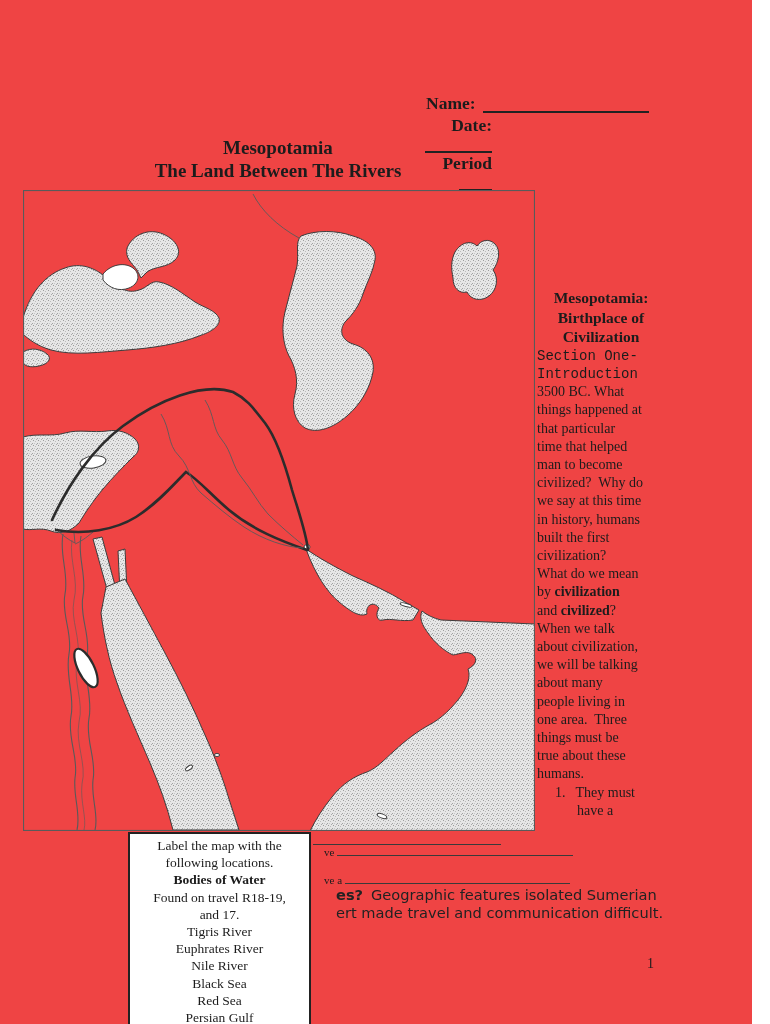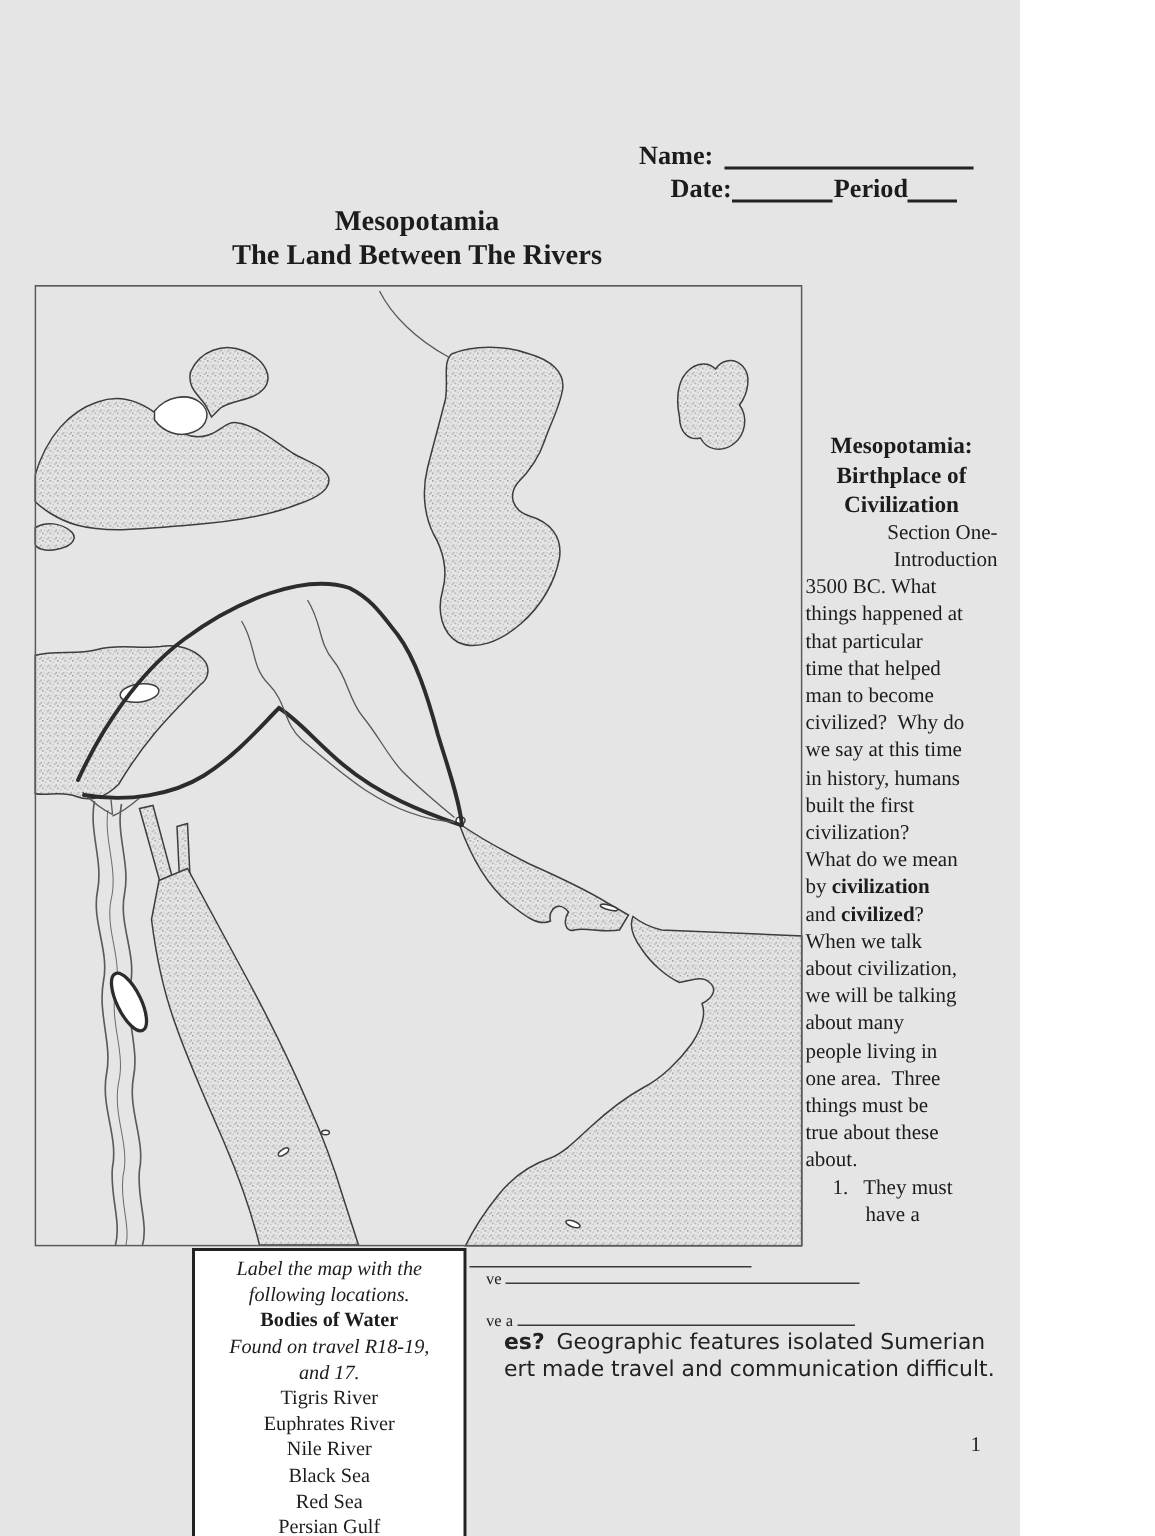--- a/index.html
+++ b/index.html
@@ -1,29 +1,29 @@
 <!DOCTYPE html>
 <html><head>
 <meta charset="utf-8">
 <style>
   html,body{margin:0;padding:0;background:#ffffff;}
-  #page{position:relative;width:680px;height:1024px;background:#e5e5e5;overflow:hidden;
+  #page{position:relative;width:752px;height:1024px;background:#ef4444;overflow:hidden;
         font-family:"Liberation Serif", serif;color:#1c1c1c;}
   .abs{position:absolute;}
   .b{font-weight:bold;}
-  .i{font-style:italic;}
+  .i{}
   
   .hdr-row{display:flex;align-items:flex-end;font-weight:bold;font-size:17.5px;line-height:20px;}
   .blank{display:inline-block;border-bottom:2px solid #222;height:16px;}
   
   .title-line{left:22px;width:512px;text-align:center;font-weight:bold;font-size:19px;line-height:22px;}
   
   #sidebar{left:537px;top:288px;width:128px;font-size:14px;line-height:18.2px;}
   .sb-h{font-weight:bold;font-size:15.5px;line-height:19.6px;text-align:center;}
-  .sb-c{text-align:right;}
+  .sb-c{text-align:left;font-family:Liberation Mono, monospace;}
   .sb-line{white-space:pre;}
   .sb-list1{padding-left:18px;white-space:pre;}
   .sb-list2{padding-left:40px;white-space:pre;}
   
   #label-box{left:128px;top:832px;width:183px;height:200px;background:#ffffff;
              border:2px solid #222;box-sizing:border-box;text-align:center;
              font-size:13.5px;line-height:17.2px;padding-top:3px;z-index:5;}
   
   .frag{font-size:11px;line-height:18px;white-space:pre;}
   .frag-blank{display:inline-block;border-bottom:1.4px solid #3a3a3a;height:13px;}
@@ -36,21 +36,21 @@
 </style>
 </head>
 <body>
 
 <div id="page">
 
   <div class="abs hdr-row" style="left:426px;top:93px;">
     <span>Name:</span>
     <span class="blank" style="width:166px;margin-left:7px;"></span>
   </div>
-  <div class="abs hdr-row" style="left:447px;top:115px;">
+  <div class="abs hdr-row" style="left:425px;top:115px;flex-direction:column;">
     <span>Date:</span>
     <span class="blank" style="width:67px;"></span>
     <span style="margin-left:1px;">Period</span>
     <span class="blank" style="width:33px;"></span>
   </div>
 
   <div class="abs title-line" style="top:137px;">Mesopotamia</div>
   <div class="abs title-line" style="top:160px;">The Land Between The Rivers</div>
 
   <svg class="abs" style="left:23px;top:190px;" width="512" height="641" viewBox="0 0 512 641">
@@ -130,21 +130,21 @@
     <div class="sb-line"><span>by </span><span class="b">civilization</span></div>
     <div class="sb-line"><span>and </span><span class="b">civilized</span><span>?</span></div>
     <div class="sb-line">When we talk</div>
     <div class="sb-line">about civilization,</div>
     <div class="sb-line">we will be talking</div>
     <div class="sb-line">about many</div>
     <div class="sb-line">people living in</div>
     <div class="sb-line">one area.  Three</div>
     <div class="sb-line">things must be</div>
     <div class="sb-line">true about these</div>
-    <div class="sb-line">about.</div>
+    <div class="sb-line">humans.</div>
     <div class="sb-list1"><span>1.</span><span style="display:inline-block;width:10px;"></span><span>They must</span></div>
     <div class="sb-list2">have a</div>
   </div>
 
   <div class="abs" id="label-box">
     <div class="i">Label the map with the</div>
     <div class="i">following locations.</div>
     <div class="b">Bodies of Water</div>
     <div class="i">Found on travel R18-19,</div>
     <div class="i">and 17.</div>

